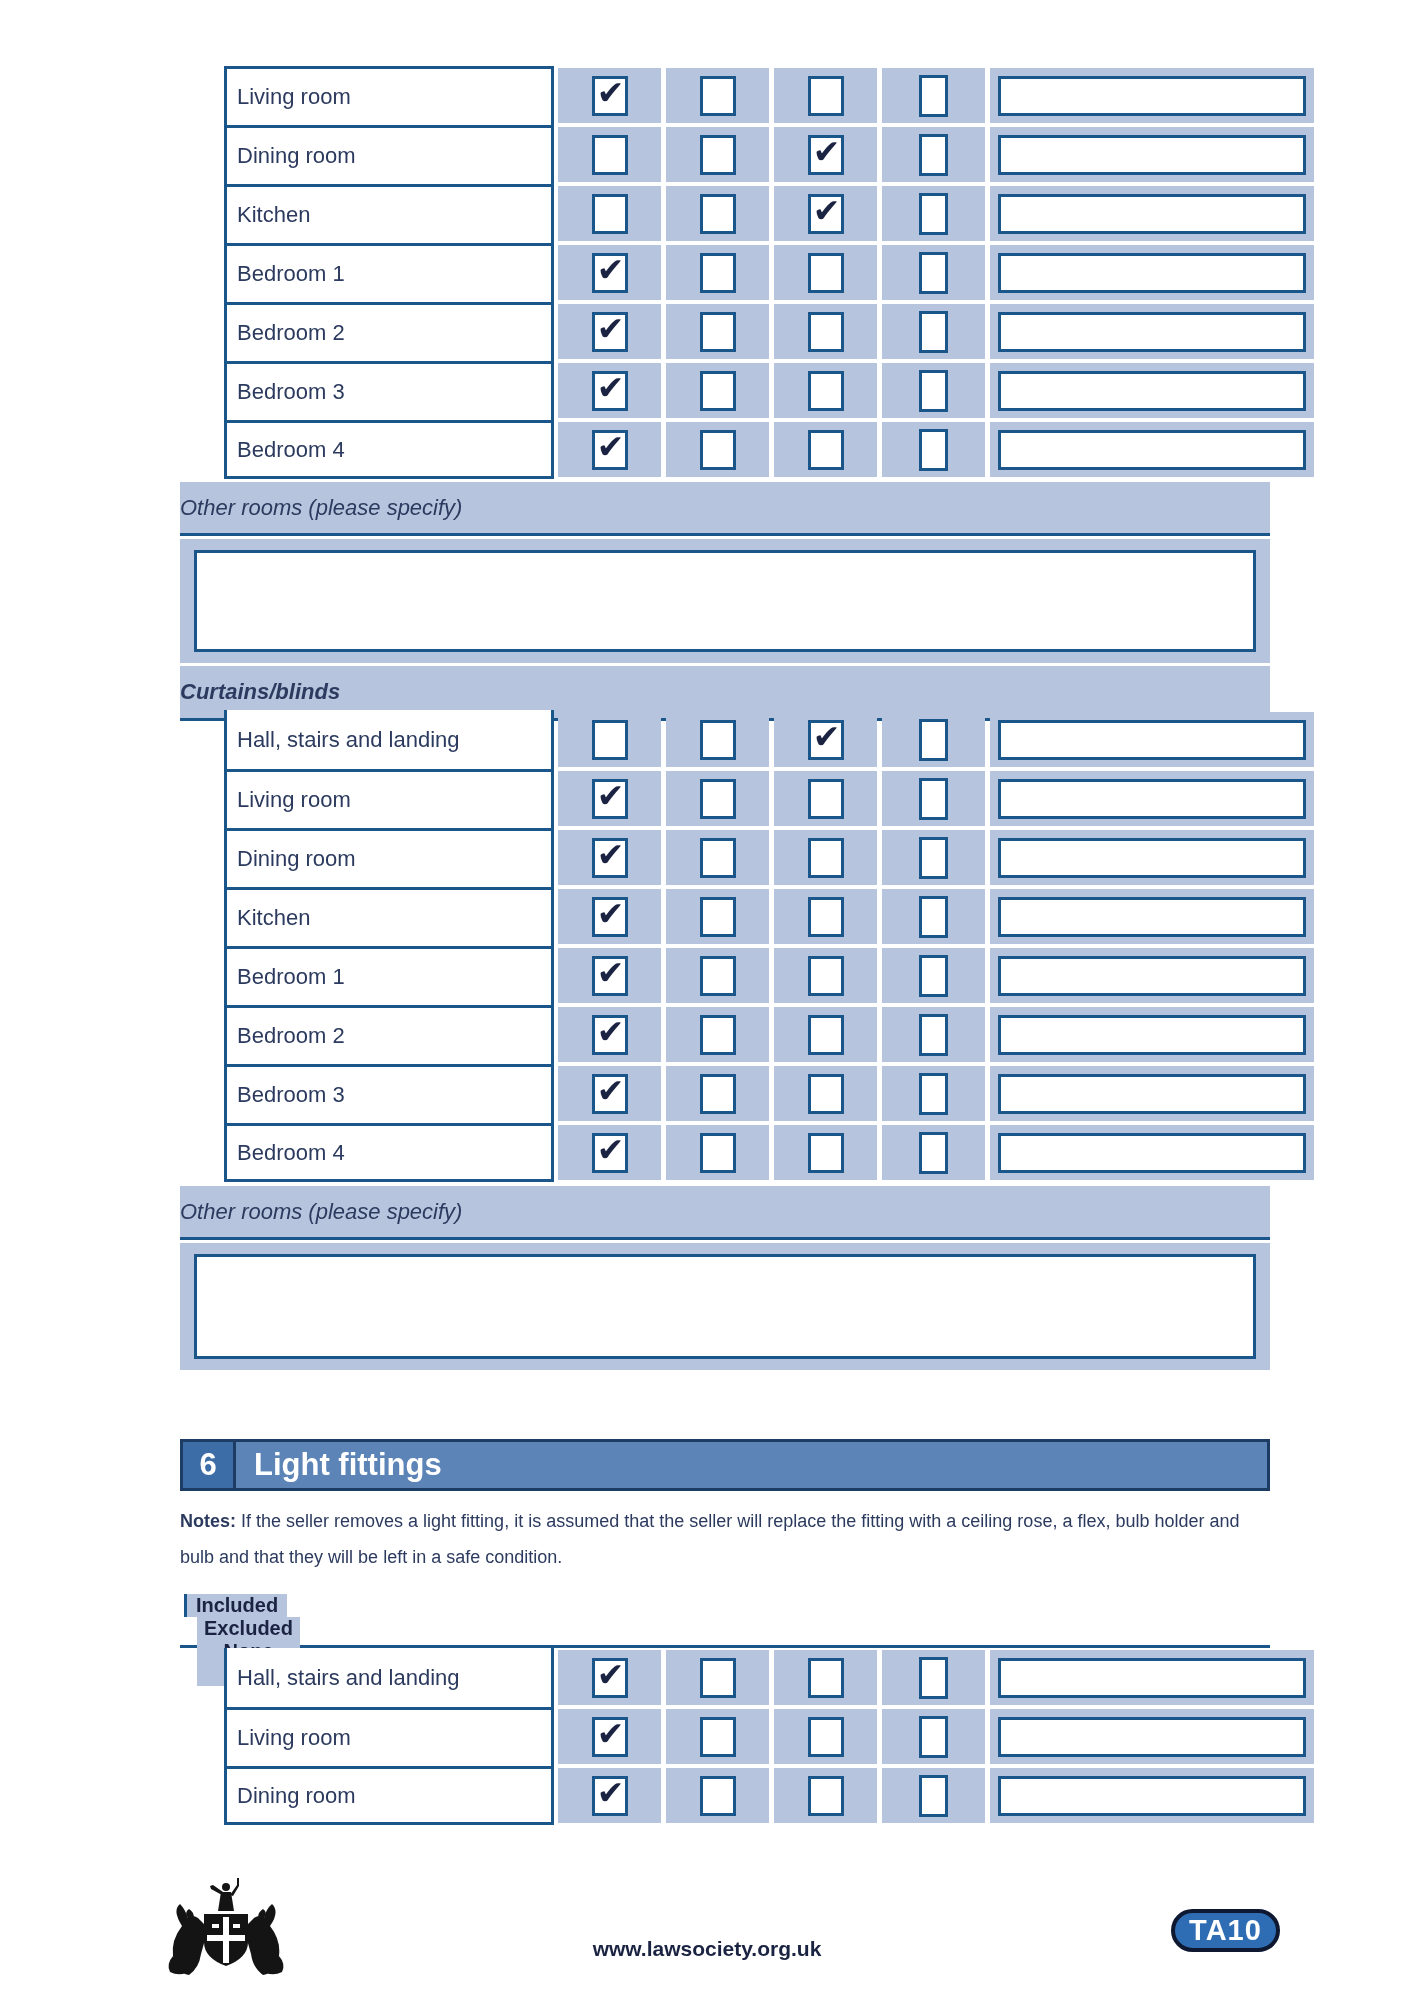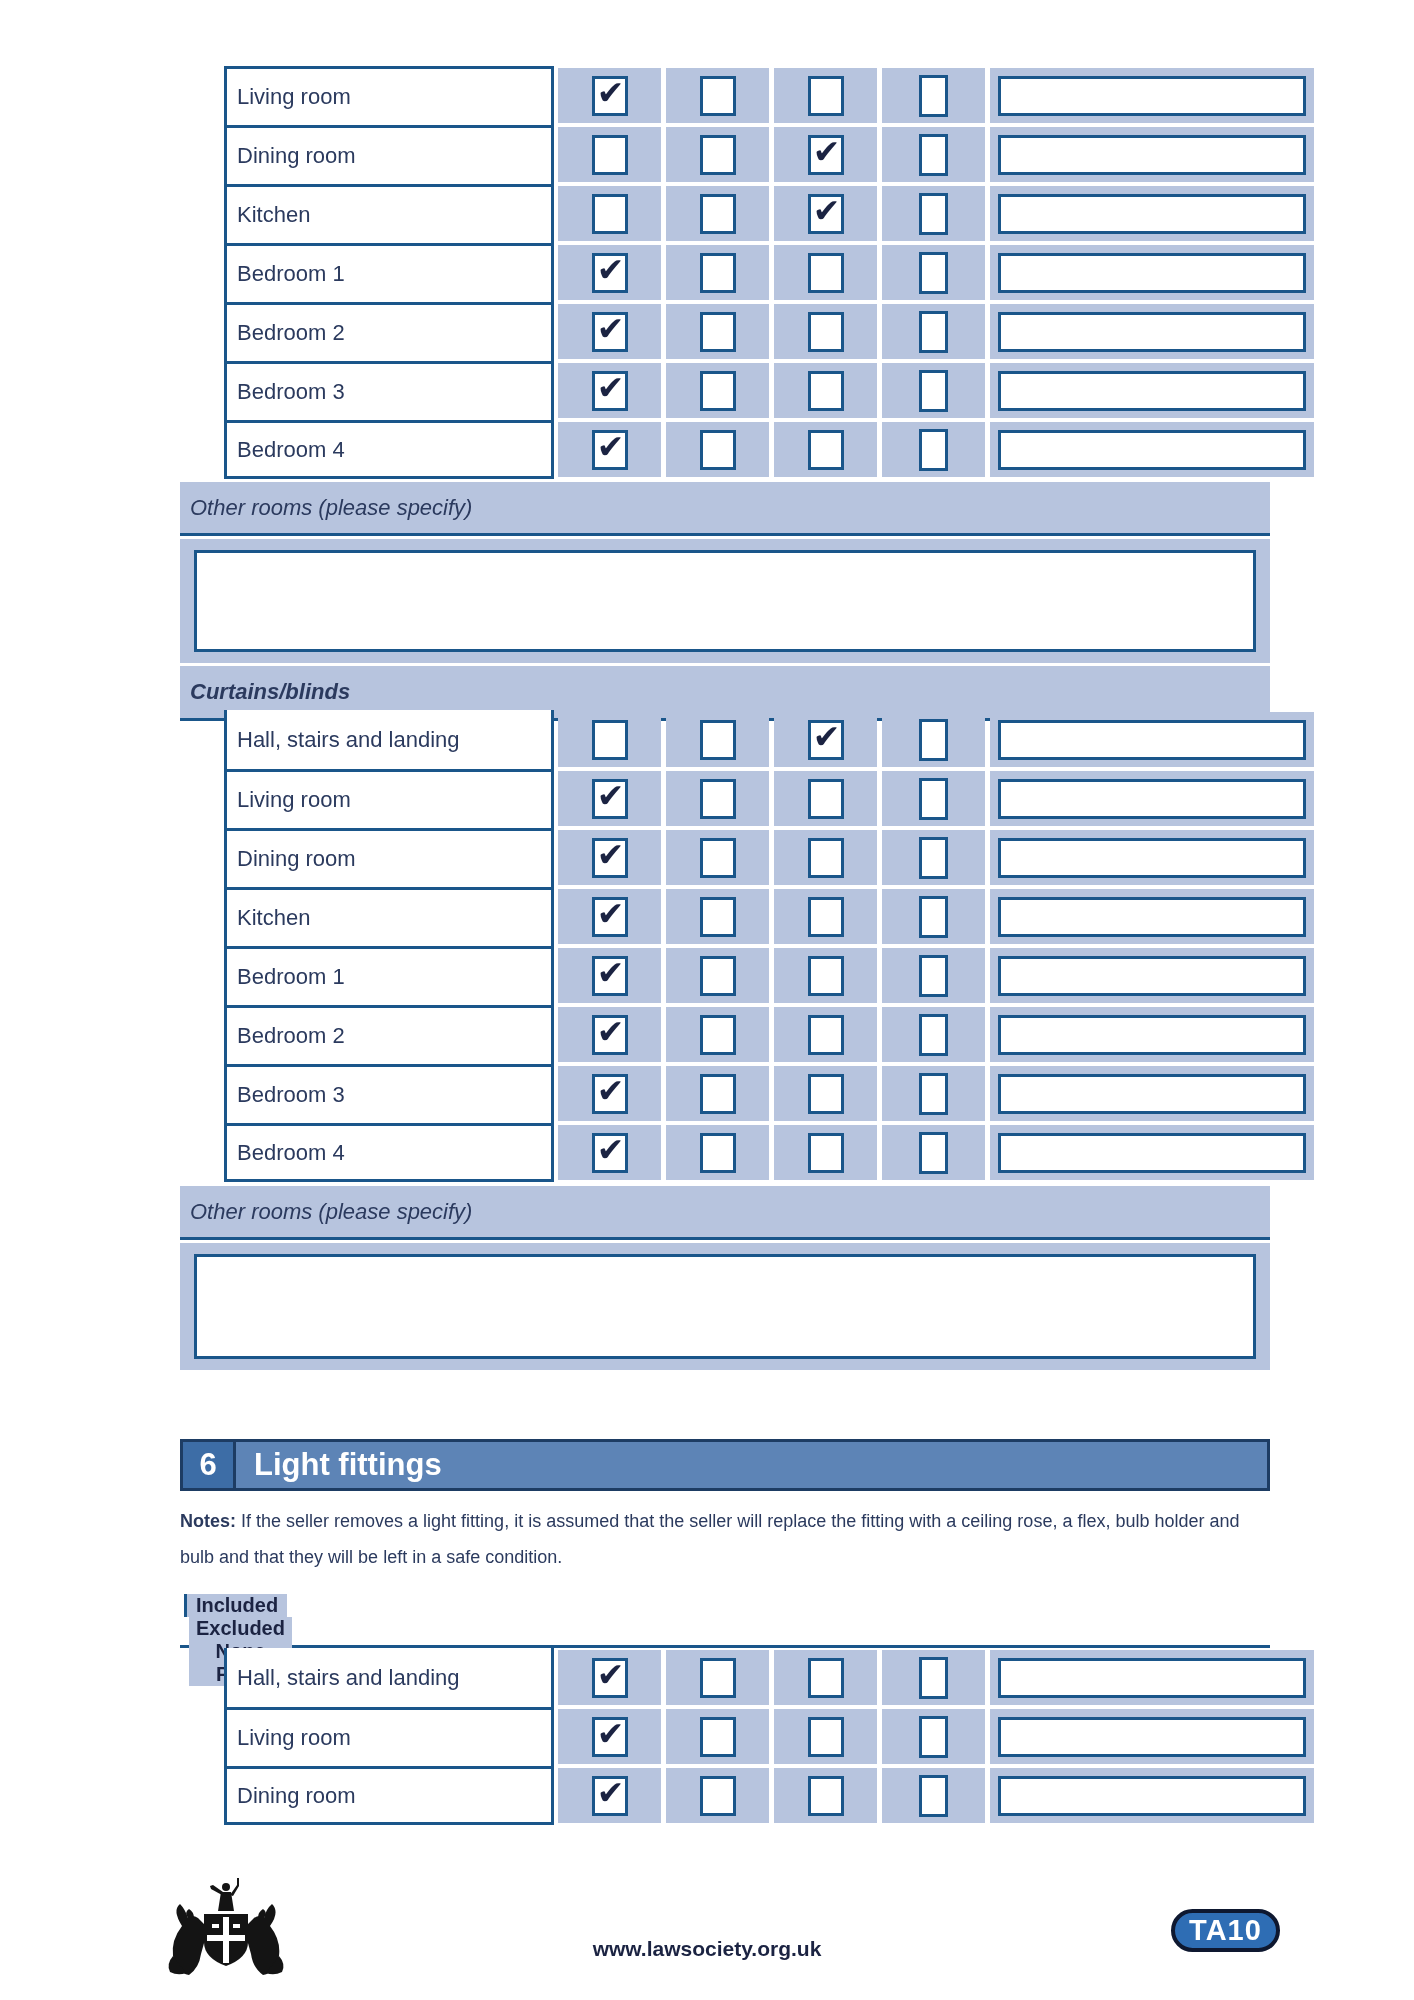--- a/index.html
+++ b/index.html
@@ -46,21 +46,21 @@
   }
   .text-input {
     flex:1; height:40px; margin:0 8px; background:#fff;
     border:3px solid var(--border-blue);
   }
 
   
   .band {
     position:absolute; left:0; width:1090px; background:var(--cell-blue);
     border-bottom:3px solid var(--border-blue);
-    display:flex; align-items:center; padding-left:10px;
+    display:flex; align-items:center; 
     color:var(--text-navy); font-size:22px;
   }
   .band.italic { font-style:italic; }
   .band.bolditalic { font-style:italic; font-weight:bold; }
   .ta-band {
     position:absolute; left:0; width:1090px; background:var(--cell-blue);
     padding:11px 14px;
   }
   .ta-box {
     width:100%; height:100%; background:#fff;
@@ -88,21 +88,21 @@
     position:absolute; left:0; width:1090px;
     color:var(--text-navy); font-size:18px; line-height:36px;
   }
   .notes b { font-weight:bold; }
 
   
   .thead { position:absolute; left:0; width:1090px; height:54px; display:flex;
            border-bottom:3px solid var(--border-blue);flex-direction:column; }
   .thead .h-label { width:330px; background:#fff; }
   .h-cell {
-    width:103px; margin-left:9px; background:var(--cell-blue);
+    width:103px; margin-left:17px; background:var(--cell-blue);
     display:flex; align-items:center; justify-content:center;
     color:var(--check-navy); font-size:20px; font-weight:bold;
   }
   .h-cell.first { margin-left:4px; border-left:3px solid var(--border-blue); }
   .h-cell.grow { flex:1; }
 
   
   .footer-center { position:absolute; left:0; width:1414px; text-align:center;
     color:var(--check-navy); font-size:21px; font-weight:bold; }
   .badge {

